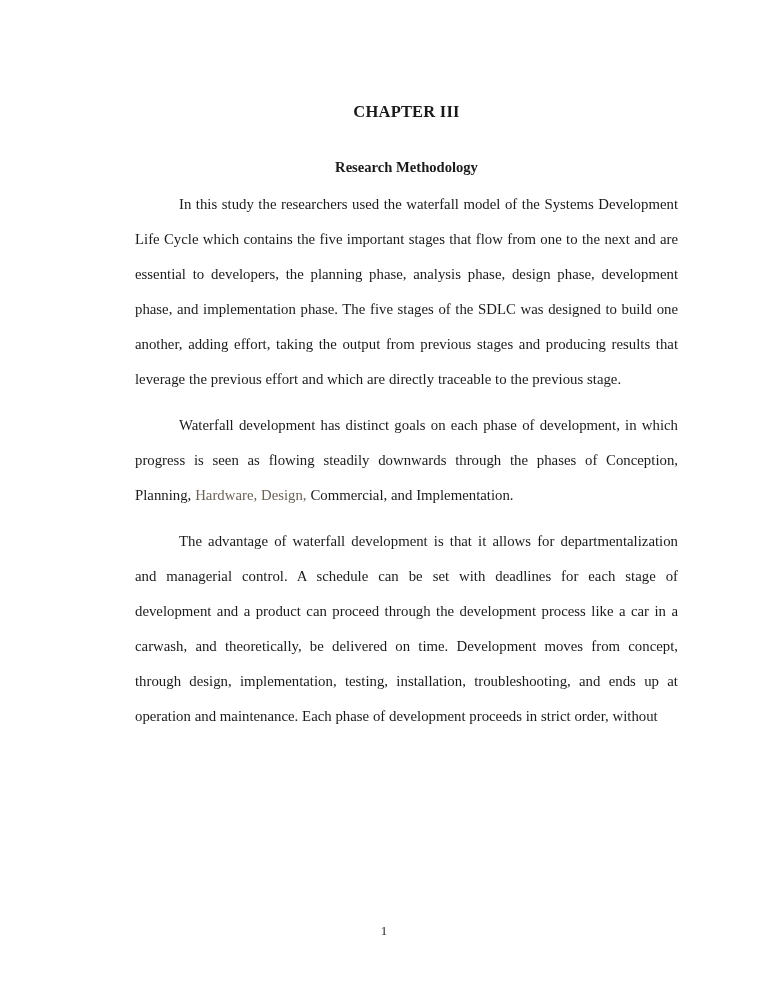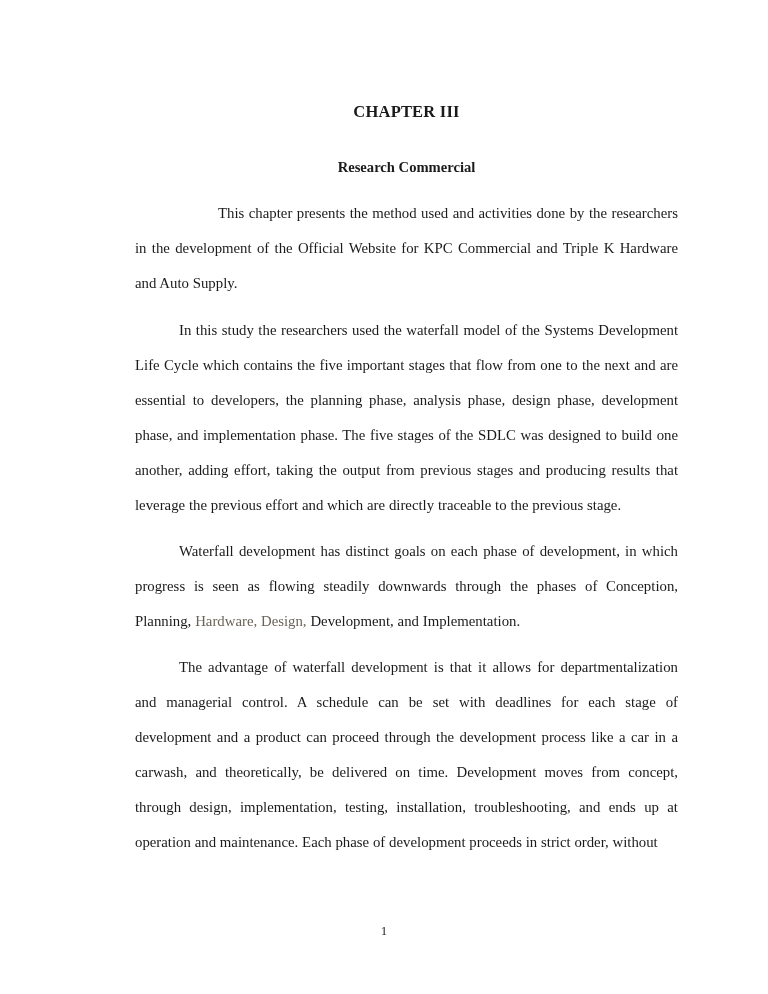--- a/index.html
+++ b/index.html
@@ -82,26 +82,25 @@
   }
 </style>
 </head>
 <body>
 
 <div class="page">
   <div class="content">
 
     <h1 class="chapter-title">CHAPTER III</h1>
 
-    <h2 class="section-title">Research Commercial</h2>
+    <h2 class="section-title">Research Methodology</h2>
 
-    <p class="body-par par-first">This chapter presents the method used and activities done by the researchers in the development of the Official Website for KPC Commercial and Triple K Hardware and Auto Supply.</p>
 
     <p class="body-par par-next">In this study the researchers used the waterfall model of the Systems Development Life Cycle which contains the five important stages that flow from one to the next and are essential to developers, the planning phase, analysis phase, design phase, development phase, and implementation phase. The five stages of the SDLC was designed to build one another, adding effort, taking the output from previous stages and producing results that leverage the previous effort and  which are directly traceable to the previous stage.</p>
 
-    <p class="body-par par-tight"><span>Waterfall development has distinct goals on each phase of development, in which progress is seen as flowing steadily downwards through the phases of Conception, Planning, </span><span class="highlight">Hardware, Design,</span><span> Development, and Implementation.</span></p>
+    <p class="body-par par-tight"><span>Waterfall development has distinct goals on each phase of development, in which progress is seen as flowing steadily downwards through the phases of Conception, Planning, </span><span class="highlight">Hardware, Design,</span><span> Commercial, and Implementation.</span></p>
 
     <p class="body-par par-tight">The advantage of waterfall development is that it allows for departmentalization and managerial control. A schedule can be set with deadlines for each stage of development and a product can proceed through the development process like a car in a carwash, and theoretically, be delivered on time. Development moves from concept, through design, implementation, testing, installation, troubleshooting, and ends up at operation and maintenance. Each phase of development proceeds in strict order, without</p>
 
   </div>
 
   <div class="page-number">1</div>
 </div>
 
 </body></html>

